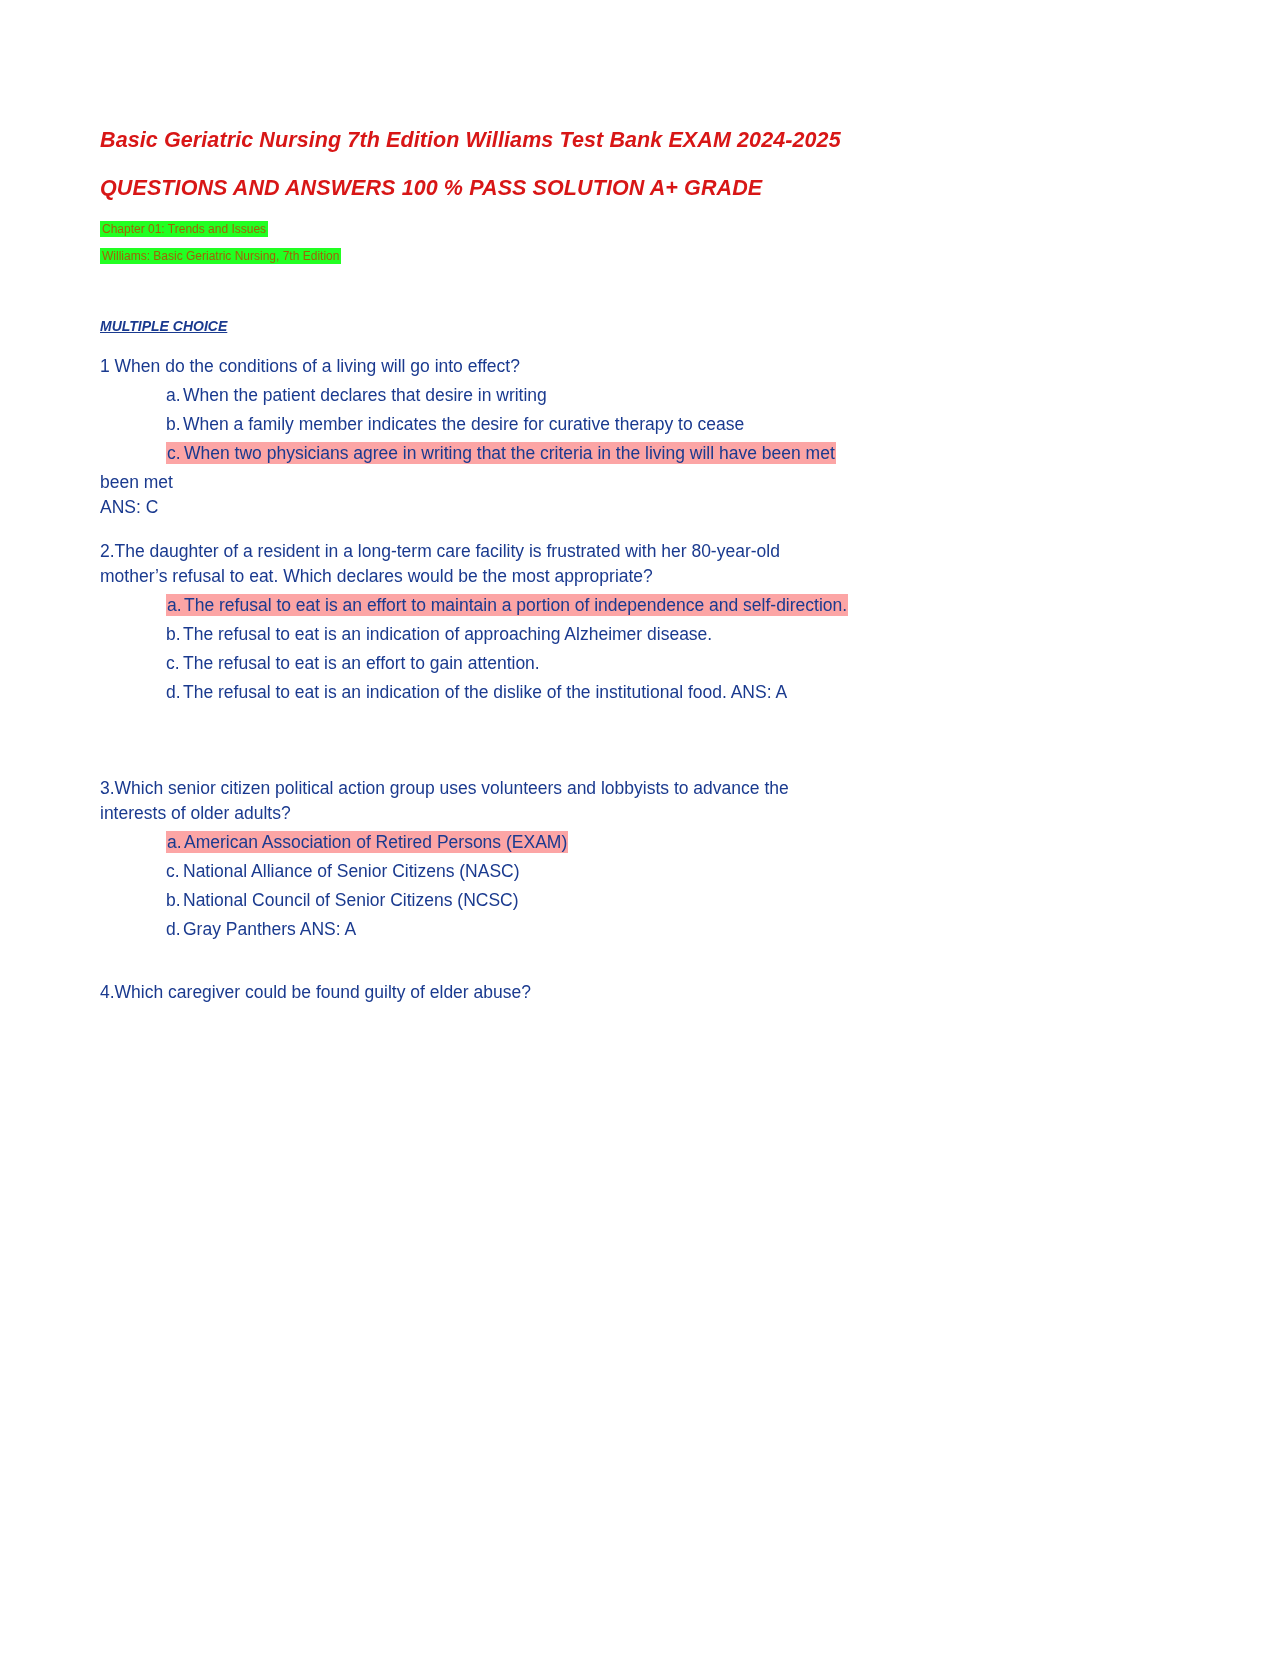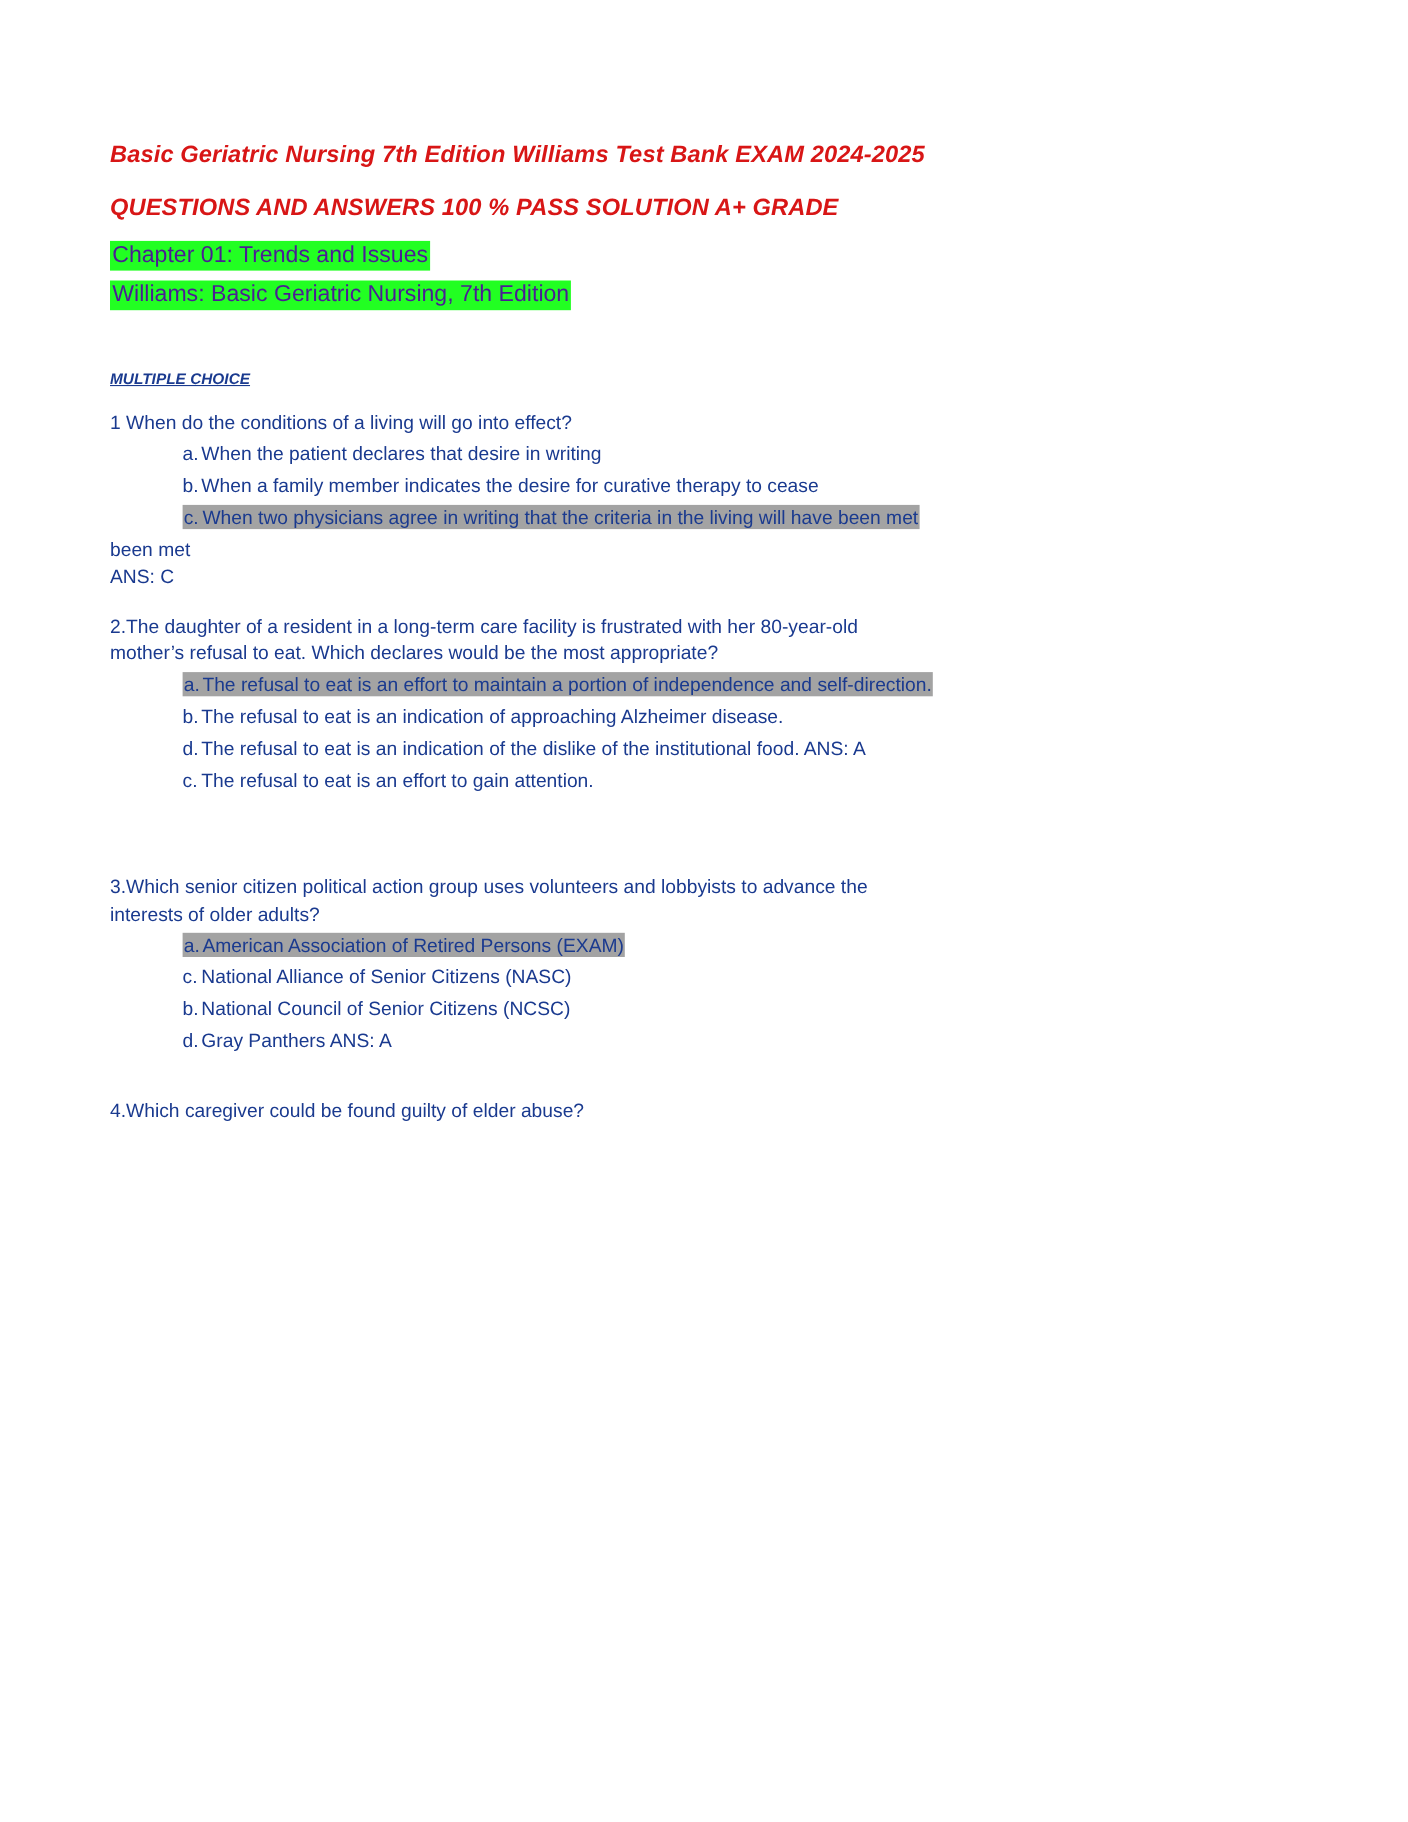--- a/index.html
+++ b/index.html
@@ -31,22 +31,22 @@
     letter-spacing: 0.1px;
   }
   .doc-title-line1 {
     margin-bottom: 26px;
   }
   .doc-title-line2 {
     margin-bottom: 20px;
   }
   .hl-green {
     background: #22ff22;
-    color: #4c1d95;
-    font-size: 21px;
+    color: #a16207;
+    font-size: 12px;
     font-weight: normal;
     font-style: normal;
     padding: 1px 2px;
     display: inline-block;
     line-height: 1.18;
   }
   .green-row {
     margin-bottom: 9px;
   }
   .section-label {
@@ -71,21 +71,21 @@
     margin-bottom: 4px;
   }
   .choice {
     font-size: 17.5px;
     line-height: 1.42;
     color: #1a3a8f;
     margin: 0 0 4px 0;
     padding-left: 66px;
   }
   .choice span.hl-yellow {
-    background: #a3a3a3;
+    background: #fca5a5;
     padding: 1px 1px;
     display: inline;
     box-decoration-break: clone;
     -webkit-box-decoration-break: clone;
   }
   .choice .letter {
     display: inline-block;
     min-width: 17px;
   }
   .ans {
@@ -122,22 +122,22 @@
     <p class="choice"><span class="hl-yellow"><span class="letter">c.</span><span>When two physicians agree in writing that the criteria in the living will have been met</span></span></p>
     <p class="q-text cont">been met</p>
     <p class="ans">ANS: C</p>
   </div>
 
   <div class="q-block">
     <p class="q-text">2.The daughter of a resident in a long-term care facility is frustrated with her 80-year-old</p>
     <p class="q-text q-stem">mother’s refusal to eat. Which declares would be the most appropriate?</p>
     <p class="choice"><span class="hl-yellow"><span class="letter">a.</span><span>The refusal to eat is an effort to maintain a portion of independence and self-direction.</span></span></p>
     <p class="choice"><span class="letter">b.</span><span>The refusal to eat is an indication of approaching Alzheimer disease.</span></p>
+    <p class="choice"><span class="letter">c.</span><span>The refusal to eat is an effort to gain attention.</span></p>
     <p class="choice"><span class="letter">d.</span><span>The refusal to eat is an indication of the dislike of the institutional food. ANS: A</span></p>
-    <p class="choice"><span class="letter">c.</span><span>The refusal to eat is an effort to gain attention.</span></p>
   </div>
 
   <div class="q-block" style="margin-top:72px">
     <p class="q-text">3.Which senior citizen political action group uses volunteers and lobbyists to advance the</p>
     <p class="q-text q-stem">interests of older adults?</p>
     <p class="choice"><span class="hl-yellow"><span class="letter">a.</span><span>American Association of Retired Persons (EXAM)</span></span></p>
     <p class="choice"><span class="letter">c.</span><span>National Alliance of Senior Citizens (NASC)</span></p>
     <p class="choice"><span class="letter">b.</span><span>National Council of Senior Citizens (NCSC)</span></p>
     <p class="choice"><span class="letter">d.</span><span>Gray Panthers ANS: A</span></p>
   </div>

